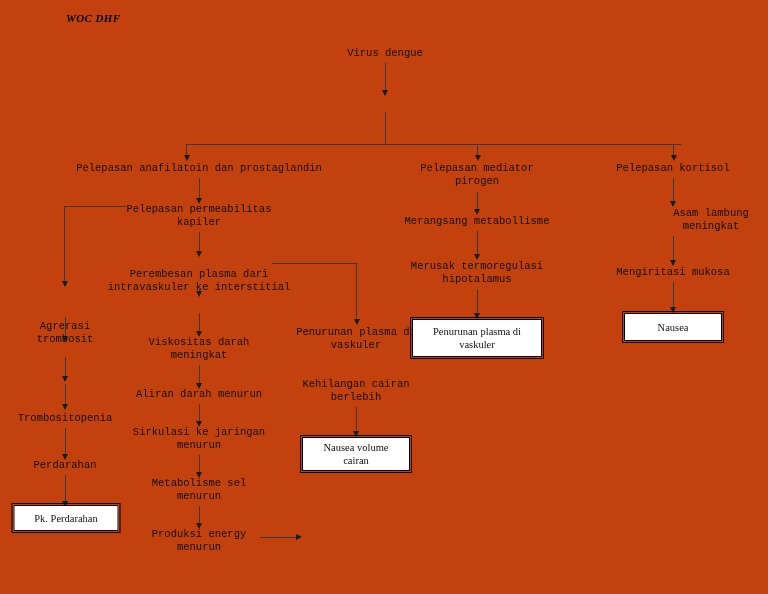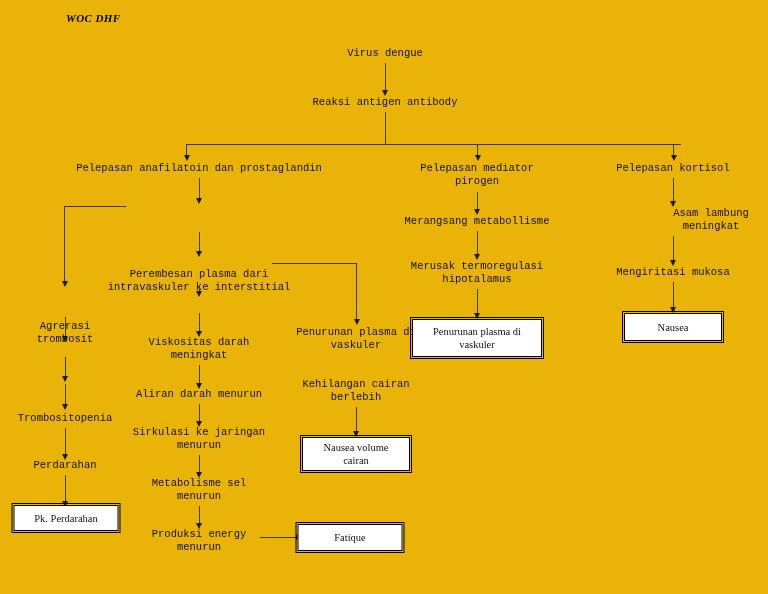--- a/index.html
+++ b/index.html
@@ -8,21 +8,21 @@
     background: #ffffff;
   }
   body {
     font-family: "Liberation Serif", "DejaVu Serif", serif;
     color: #000000;
   }
   #canvas {
     position: relative;
     width: 768px;
     height: 594px;
-    background: #eab308;
+    background: #c2410c;
     overflow: hidden;
   }
   .doc-title {
     position: absolute;
     font-style: italic;
     font-weight: bold;
     font-size: 11px;
     letter-spacing: .4px;
     white-space: nowrap;
   }
@@ -84,38 +84,39 @@
 <body>
 
 <div id="canvas">
 
   <div class="doc-title" style="left:66px; top:12px;">WOC DHF</div>
 
   <div class="node" style="left:385px; top:47px; width:120px;">Virus dengue</div>
   <div class="vline" style="left:385px; top:63px; height:29px;"></div>
   <div class="arrowhead-down" style="left:385px; top:90px;"></div>
 
-  <div class="node" style="left:385px; top:96px; width:180px;">Reaksi antigen antibody</div>
 
   <div class="vline" style="left:385px; top:112px; height:33px;"></div>
   <div class="hline" style="left:186px; top:144px; width:495px;"></div>
 
   <div class="vline" style="left:186px; top:144px; height:13px;"></div>
   <div class="arrowhead-down" style="left:187px; top:155px;"></div>
 
   <div class="vline" style="left:477px; top:144px; height:13px;"></div>
   <div class="arrowhead-down" style="left:478px; top:155px;"></div>
 
   <div class="vline" style="left:673px; top:144px; height:13px;"></div>
   <div class="arrowhead-down" style="left:674px; top:155px;"></div>
 
   <div class="node" style="left:199px; top:162px; width:250px;">Pelepasan anafilatoin dan prostaglandin</div>
   <div class="vline" style="left:199px; top:178px; height:22px;"></div>
   <div class="arrowhead-down" style="left:199px; top:198px;"></div>
 
+  <div class="node" style="left:199px; top:203px; width:160px;">Pelepasan permeabilitas
+kapiler</div>
 
   <div class="hline" style="left:64px; top:206px; width:62px;"></div>
   <div class="vline" style="left:64px; top:206px; height:77px;"></div>
   <div class="arrowhead-down" style="left:65px; top:281px;"></div>
 
   <div class="vline" style="left:199px; top:232px; height:22px;"></div>
   <div class="arrowhead-down" style="left:199px; top:251px;"></div>
 
   <div class="node" style="left:199px; top:268px; width:190px;">Perembesan plasma dari
 intravaskuler ke interstitial</div>
@@ -168,21 +169,20 @@
   <div class="node" style="left:199px; top:477px; width:140px;">Metabolisme sel
 menurun</div>
   <div class="vline" style="left:199px; top:506px; height:20px;"></div>
   <div class="arrowhead-down" style="left:199px; top:523px;"></div>
 
   <div class="node" style="left:199px; top:528px; width:140px;">Produksi energy
 menurun</div>
 
   <div class="hline" style="left:260px; top:537px; width:38px;"></div>
   <div class="arrowhead-right" style="left:296px; top:537px;"></div>
-  <div class="boxnode" style="left:350px; top:524px; width:105px; height:27px;">Fatique</div>
 
   <div class="node" style="left:356px; top:326px; width:120px;">Penurunan plasma di
 vaskuler</div>
 
   <div class="node" style="left:356px; top:378px; width:120px;">Kehilangan cairan
 berlebih</div>
   <div class="vline" style="left:356px; top:407px; height:26px;"></div>
   <div class="arrowhead-down" style="left:356px; top:431px;"></div>
 
   <div class="boxnode" style="left:356px; top:437px; width:108px; height:34px;">Nausea volume

